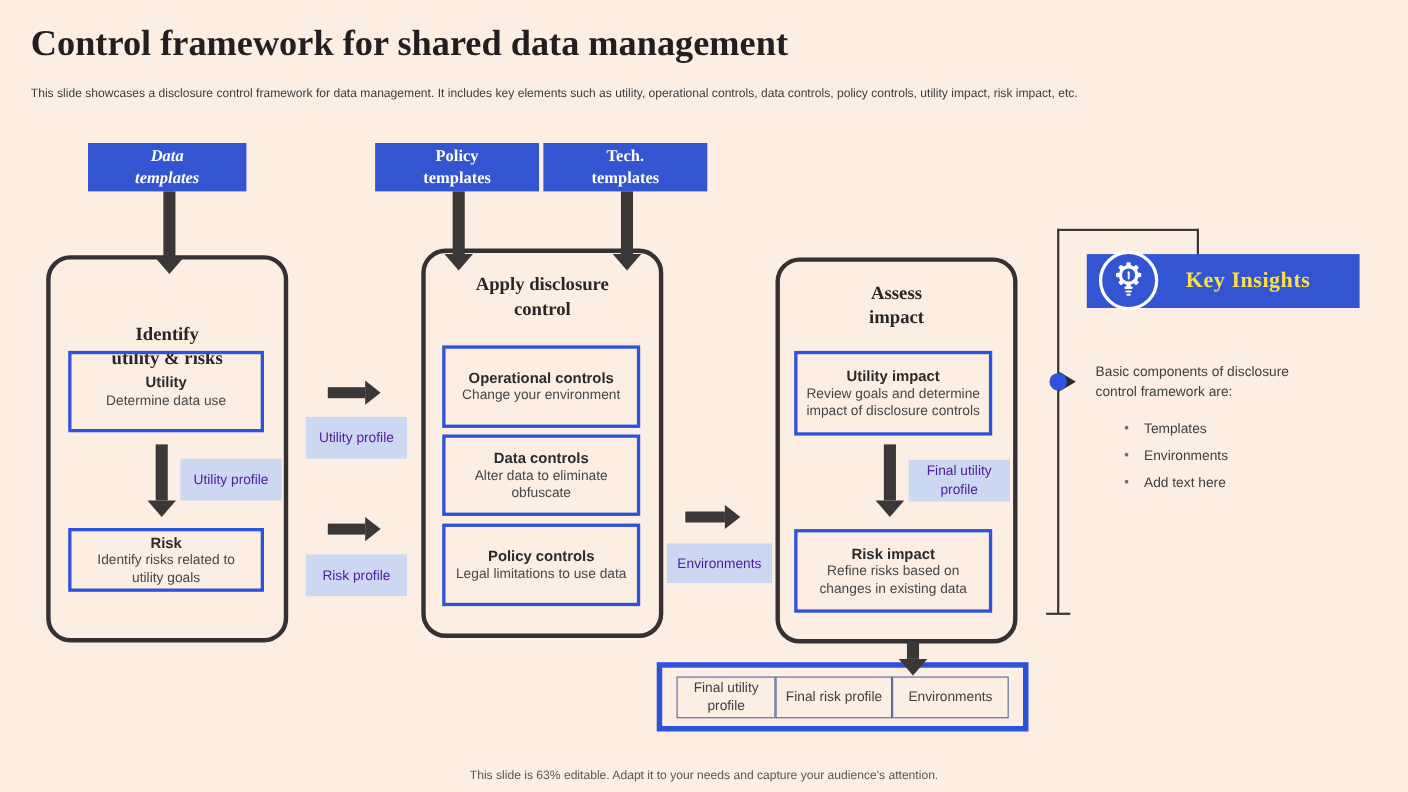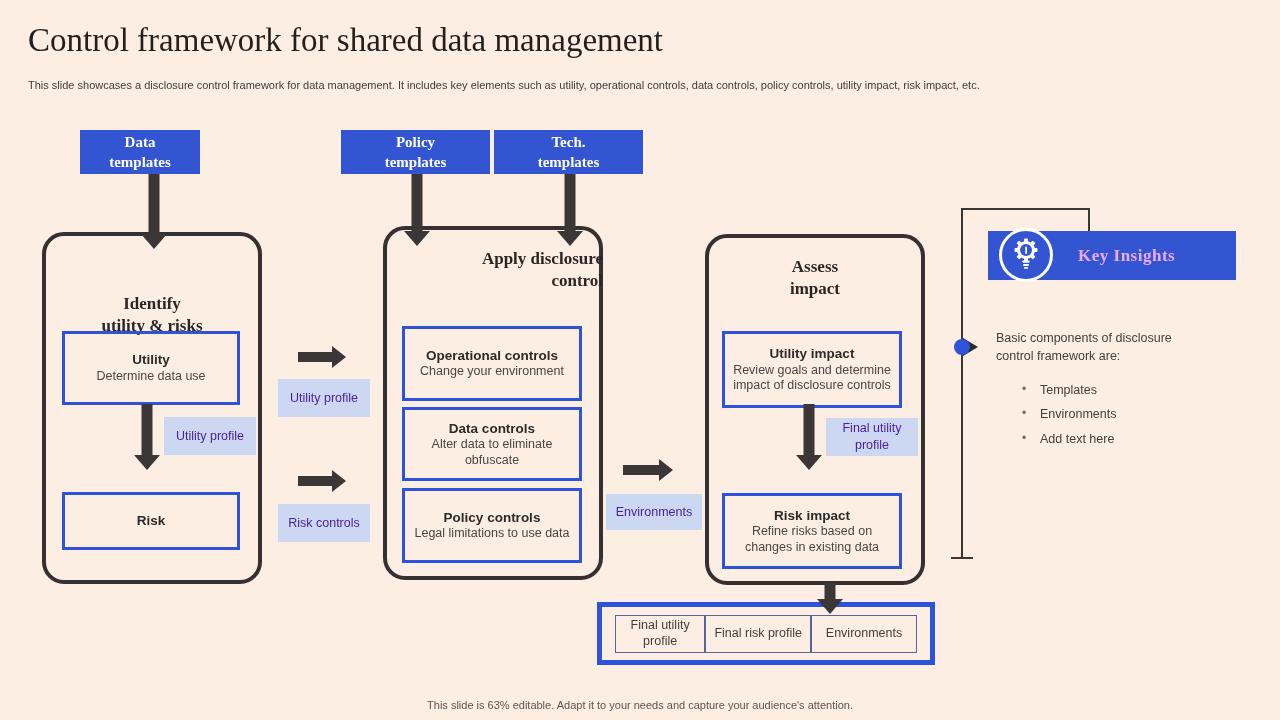--- a/index.html
+++ b/index.html
@@ -2,33 +2,33 @@
 <html><head>
 <meta charset="utf-8">
 <style>
   html,body{margin:0;padding:0;}
   body{width:1280px;height:720px;position:relative;background:#fceee2;overflow:hidden;
        font-family:"Liberation Sans",sans-serif;}
   .abs{position:absolute;}
   .preline{white-space:pre-line;}
 
   .slide-title{left:28px;top:22px;width:1000px;font-family:"Liberation Serif",serif;
-    font-size:33px;font-weight:400;color:#241f1f;letter-spacing:0;}
+    font-size:33px;font-weight:700;color:#241f1f;letter-spacing:0;}
   .slide-subtitle{left:28px;top:79px;width:1140px;font-size:11px;color:#3d3d3d;}
 
   .tpl-btn{height:44px;background:#3355d1;color:#fff;display:flex;align-items:center;
     justify-content:center;text-align:center;font-family:"Liberation Serif",serif;
     font-weight:bold;font-size:15px;line-height:1.35;}
 
   .stage{border:4px solid #353031;border-radius:22px;background:transparent;}
   .stage-heading{font-family:"Liberation Serif",serif;font-weight:bold;font-size:17px;
     color:#2b2626;text-align:center;line-height:1.3;}
 
   .bluebox{border:3.5px solid #2e52d9;display:flex;flex-direction:column;align-items:center;
-    justify-content:center;text-align:center;padding:4px 8px;box-sizing:border-box;margin-top:12px;}
+    justify-content:center;text-align:center;padding:4px 8px;box-sizing:border-box;}
   .bluebox .t{font-weight:bold;font-size:13.5px;color:#2b2b2b;line-height:1.3;}
   .bluebox .d{font-size:12.5px;color:#474747;line-height:1.25;}
 
   .lav{background:#ccd7f2;display:flex;align-items:center;justify-content:center;
     text-align:center;font-size:12.5px;color:#4c1d95;line-height:1.35;}
 
   .arr{position:absolute;}
   .arr .s{position:absolute;background:#3b3737;}
   .arr-down .s{left:50%;transform:translateX(-50%);top:0;width:11px;height:calc(100% - 15px);}
   .arr-down .h{position:absolute;bottom:0;left:50%;transform:translateX(-50%);width:0;height:0;
@@ -41,22 +41,22 @@
     box-sizing:border-box;display:flex;align-items:center;justify-content:space-between;
     padding:0 13px;background:transparent;}
   .out-box{border:1.5px solid #55659c;height:38px;display:flex;align-items:center;
     justify-content:center;text-align:center;font-size:12.5px;color:#3f3f3f;line-height:1.25;
     box-sizing:border-box;padding:2px 6px;}
 
   .line{position:absolute;background:#3a3636;}
 
   .ki-bar{left:988px;top:231px;width:248px;height:49px;background:#3355d1;display:flex;
     align-items:center;}
-  .ki-title{position:absolute;left:90px;color:#f0abfc;font-family:"Liberation Serif",serif;
-    font-weight:bold;font-size:17px;letter-spacing:.5px;}
+  .ki-title{position:absolute;left:90px;color:#fde047;font-family:"Liberation Serif",serif;
+    font-weight:bold;font-size:20px;letter-spacing:.5px;}
   .ki-circle{left:999px;top:228px;width:54px;height:54px;border-radius:50%;
     border:3px solid #fff;background:#3355d1;box-sizing:border-box;display:flex;
     align-items:center;justify-content:center;}
 
   .ki-intro{left:996px;top:329px;width:200px;font-size:12.5px;color:#3f3f3f;line-height:1.45;}
   .ki-list{left:1016px;top:382px;width:170px;margin:0;padding:0;list-style:none;}
   .ki-list li{position:relative;padding-left:24px;margin-bottom:8px;font-size:12.5px;
     color:#3f3f3f;line-height:1.3;}
   .ki-list li::before{content:"•";position:absolute;left:6px;top:0;color:#6b6b6b;font-size:12px;}
 
@@ -67,21 +67,21 @@
     border-left:15px solid #2b2b2b;}
   .marker-dot{position:absolute;left:954px;top:339px;width:16px;height:16px;border-radius:50%;
     background:#2e52d9;}
 </style>
 </head>
 <body>
 
 <div class="abs slide-title">Control framework for shared data management</div>
 <div class="abs slide-subtitle">This slide showcases a disclosure control framework for data management. It includes key elements such as utility, operational controls, data controls, policy controls, utility impact, risk impact, etc.</div>
 
-<div class="abs tpl-btn preline" style="left:80px;top:130px;width:120px;">Data
+<div class="abs tpl-btn preline" style="left:80px;top:130px;width:144px;font-style:italic;">Data
 templates</div>
 <div class="abs tpl-btn preline" style="left:341px;top:130px;width:149px;">Policy
 templates</div>
 <div class="abs tpl-btn preline" style="left:494px;top:130px;width:149px;">Tech.
 templates</div>
 
 <div class="arr arr-down" style="left:141px;top:174px;width:26px;height:75px;z-index:3;">
     <div class="s"></div>
     <div class="h"></div>
   </div>
@@ -93,48 +93,49 @@
     <div class="s"></div>
     <div class="h"></div>
   </div>
 
 <div class="abs stage" style="left:42px;top:232px;width:220px;height:352px;box-sizing:border-box;"></div>
 <div class="abs stage" style="left:383px;top:226px;width:220px;height:354px;box-sizing:border-box;"></div>
 <div class="abs stage" style="left:705px;top:234px;width:220px;height:351px;box-sizing:border-box;"></div>
 
 <div class="abs stage-heading preline" style="left:42px;top:254px;width:220px;margin-top:39px;">Identify
 utility &amp; risks</div>
-<div class="abs stage-heading preline" style="left:383px;top:248px;width:220px;text-align:right;">Apply disclosure
+<div class="abs stage-heading preline" style="left:383px;top:248px;width:220px;">Apply disclosure
 control</div>
 <div class="abs stage-heading preline" style="left:705px;top:256px;width:220px;">Assess
 impact</div>
 
 <div class="abs bluebox" style="left:62px;top:319px;width:178px;height:74px;">
   <div class="t">Utility</div>
   <div class="d">Determine data use</div>
 </div>
 <div class="arr arr-down" style="left:134px;top:404px;width:26px;height:66px;">
     <div class="s"></div>
     <div class="h"></div>
   </div>
 <div class="abs lav" style="left:164px;top:417px;width:92px;height:38px;">Utility profile</div>
 <div class="abs bluebox" style="left:62px;top:480px;width:178px;height:58px;">
   <div class="t">Risk</div>
+  <div class="d">Identify risks related to utility goals</div>
 </div>
 
 <div class="arr arr-right" style="left:298px;top:346px;width:48px;height:22px;">
     <div class="s"></div>
     <div class="h"></div>
   </div>
 <div class="abs lav" style="left:278px;top:379px;width:92px;height:38px;">Utility profile</div>
 <div class="arr arr-right" style="left:298px;top:470px;width:48px;height:22px;">
     <div class="s"></div>
     <div class="h"></div>
   </div>
-<div class="abs lav" style="left:278px;top:504px;width:92px;height:38px;">Risk controls</div>
+<div class="abs lav" style="left:278px;top:504px;width:92px;height:38px;">Risk profile</div>
 
 <div class="abs bluebox" style="left:402px;top:314px;width:180px;height:75px;">
   <div class="t">Operational controls</div>
   <div class="d">Change your environment</div>
 </div>
 <div class="abs bluebox" style="left:402px;top:395px;width:180px;height:74px;">
   <div class="t">Data controls</div>
   <div class="d">Alter data to eliminate obfuscate</div>
 </div>
 <div class="abs bluebox" style="left:402px;top:476px;width:180px;height:75px;">

